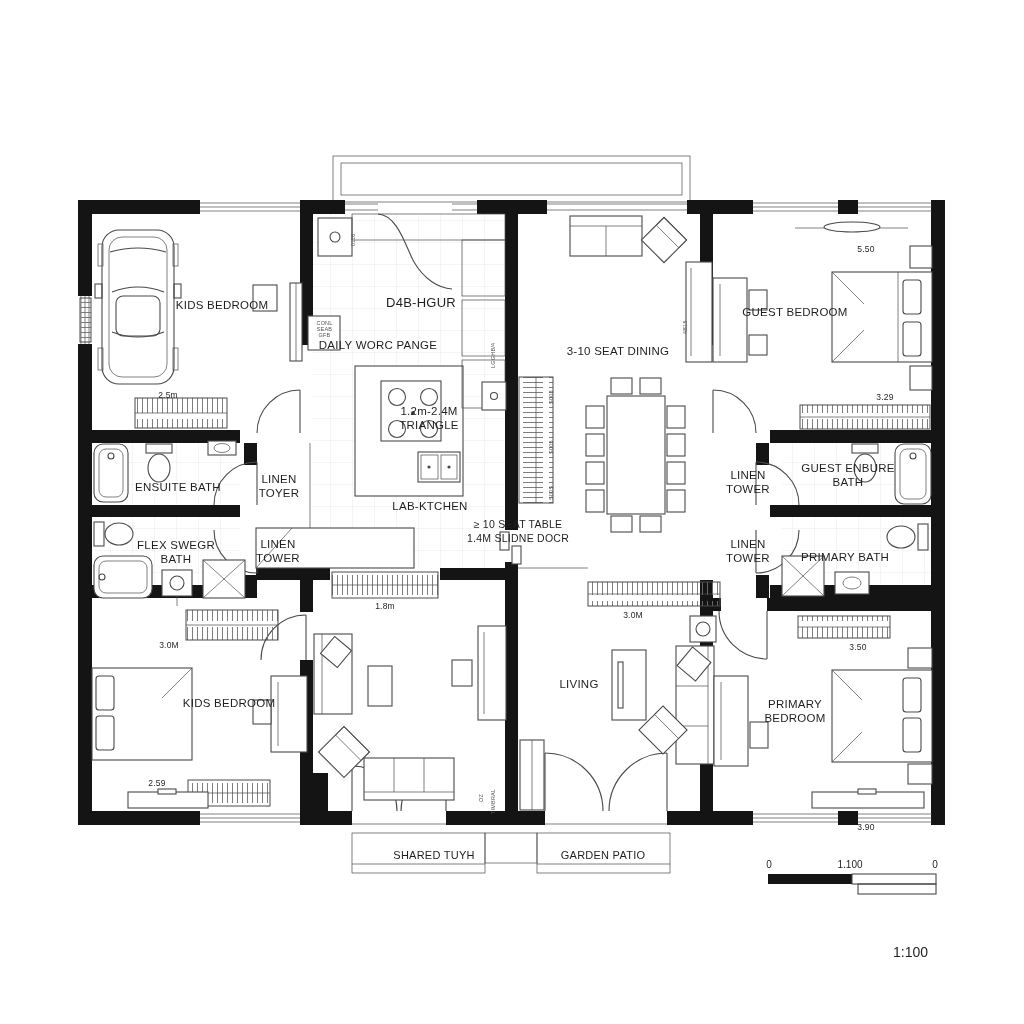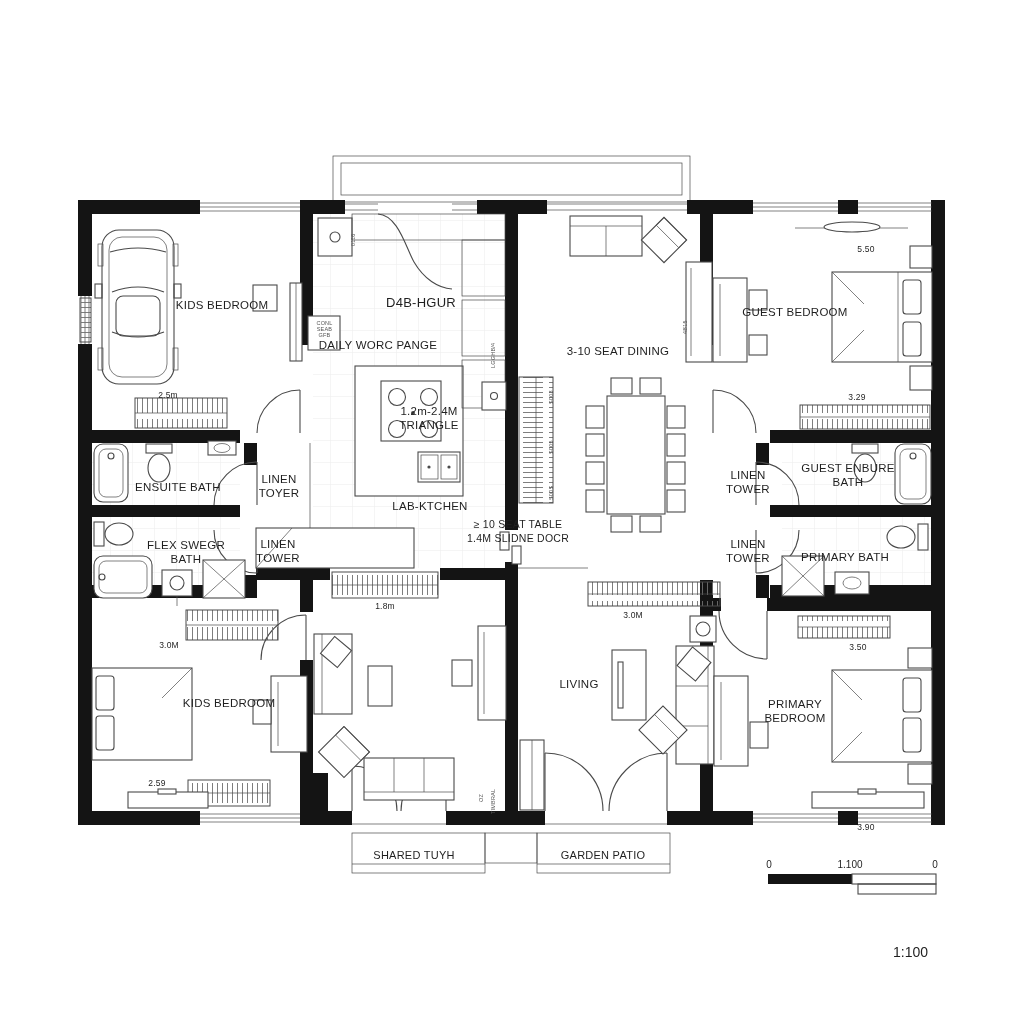--- a/index.html
+++ b/index.html
@@ -379,36 +379,36 @@
 <div class="lbl" style="left:740px;top:305px;width:110px">GUEST BEDROOM</div>
 <div class="lbl" style="left:361px;top:295px;width:120px;font-size:13px">D4B-HGUR</div>
 <div class="lbl" style="left:318px;top:338px;width:120px">DAILY WORC PANGE</div>
 <div class="lbl" style="left:373px;top:404px;width:112px">1.2m-2.4M TRIANGLE</div>
 <div class="lbl" style="left:370px;top:499px;width:120px">LAB-KTCHEN</div>
 <div class="lbl" style="left:538px;top:344px;width:160px">3-10 SEAT DINING</div>
 <div class="lbl" style="left:448px;top:518px;width:140px;font-size:10.5px">≥ 10 SEAT TABLE</div>
 <div class="lbl" style="left:448px;top:532px;width:140px;font-size:10.5px">1.4M SLIDNE DOCR</div>
 <div class="lbl" style="left:113px;top:480px;width:130px">ENSUITE BATH</div>
 <div class="lbl" style="left:244px;top:472px;width:70px">LINEN TOYER</div>
-<div class="lbl" style="left:131px;top:538px;width:110px">FLEX SWEGR BATH</div>
+<div class="lbl" style="left:121px;top:538px;width:110px">FLEX SWEGR BATH</div>
 <div class="lbl" style="left:243px;top:537px;width:70px">LINEN TOWER</div>
 <div class="lbl" style="left:788px;top:461px;width:120px">GUEST ENBURE BATH</div>
 <div class="lbl" style="left:713px;top:468px;width:70px">LINEN TOWER</div>
 <div class="lbl" style="left:713px;top:537px;width:70px">LINEN TOWER</div>
 <div class="lbl" style="left:780px;top:550px;width:130px">PRIMARY BATH</div>
 <div class="lbl" style="left:174px;top:696px;width:110px">KIDS BEDROOM</div>
 <div class="lbl" style="left:539px;top:677px;width:80px">LIVING</div>
 <div class="lbl" style="left:740px;top:697px;width:110px">PRIMARY BEDROOM</div>
-<div class="lbl" style="left:344px;top:849px;width:140px;font-size:11px">SHARED TUYH</div>
+<div class="lbl" style="left:364px;top:849px;width:140px;font-size:11px">SHARED TUYH</div>
 <div class="lbl" style="left:533px;top:849px;width:140px;font-size:11px">GARDEN PATIO</div>
 <div class="micro" style="left:310px;top:320px;width:29px;text-align:center">CONL SEAB GFB</div>
 
 <div class="dim" style="left:168px;top:390px">2.5m</div>
 <div class="dim" style="left:866px;top:244px">5.50</div>
-<div class="dim" style="left:857px;top:392px">3.29</div>
+<div class="dim" style="left:885px;top:392px">3.29</div>
 <div class="dim" style="left:385px;top:601px">1.8m</div>
 <div class="dim" style="left:633px;top:610px">3.0M</div>
 <div class="dim" style="left:169px;top:640px">3.0M</div>
 <div class="dim" style="left:157px;top:778px">2.59</div>
 <div class="dim" style="left:858px;top:642px">3.50</div>
 <div class="dim" style="left:866px;top:822px">3.90</div>
 
 <div class="micro vert" style="left:350px;top:246px">0116</div>
 <div class="micro vert" style="left:490px;top:368px">LGGHB/4</div>
 <div class="micro vert" style="left:548px;top:404px">S003</div>

